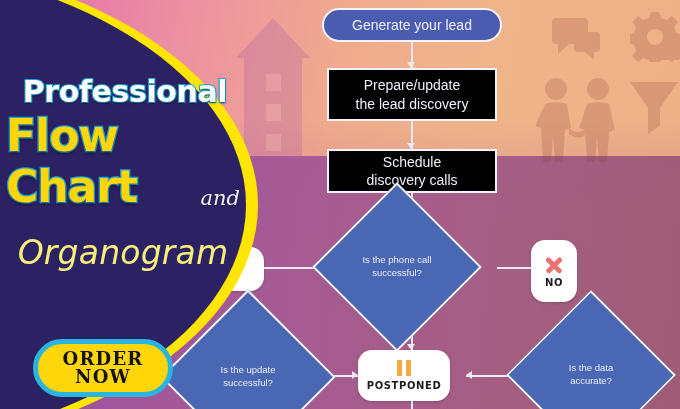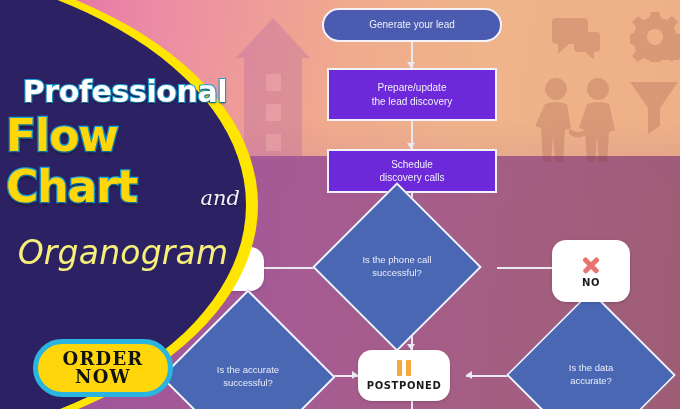--- a/index.html
+++ b/index.html
@@ -175,30 +175,30 @@
   
   .node {
     position: absolute;
     box-sizing: border-box;
     display: flex;
     align-items: center;
     justify-content: center;
     text-align: center;
     color: #eef0fb;
     font-family: "Liberation Sans", sans-serif;
-    font-size: 10px;
+    font-size: 14px;
     line-height: 1.32;
     border: 2px solid #f4f2fa;
     cursor: pointer;
   }
   .node.pill {
     background: #4a5bb0;
     border-radius: 22px;
   }
-  .node.rect { background: #6d28d9; }
+  .node.rect { background: #000000; }
 
   .diamond {
     position: absolute;
     cursor: pointer;
   }
   .diamond .dshape {
     position: absolute; inset: 0;
     background: #4a67b4;
     border: 2px solid #f4f2fa;
     box-sizing: border-box;
@@ -377,37 +377,37 @@
           <span>Is the phone call</span><br>
           <span>successful?</span>
         </span>
       </div>
     </div>
 
     <div class="diamond" style="left:186px; top:315px; width:124px; height:124px;">
       <div class="dshape"></div>
       <div class="dtext">
         <span>
-          <span>Is the accurate</span><br>
+          <span>Is the update</span><br>
           <span>successful?</span>
         </span>
       </div>
     </div>
 
     <div class="diamond" style="left:516px; top:315px; width:150px; height:120px;">
       <div class="dshape" style="transform:rotate(45deg) scale(0.80,1.0);"></div>
       <div class="dtext">
         <span>
           <span>Is the data</span><br>
           <span>accurate?</span>
         </span>
       </div>
     </div>
 
-    <div class="card" style="left:552px; top:240px; width:78px; height:62px;">
+    <div class="card" style="left:531px; top:240px; width:46px; height:62px;">
       <div class="x-ico">
           <i></i>
           <i></i>
         </div>
       <div class="lbl">NO</div>
     </div>
 
     <div class="card" style="left:358px; top:350px; width:92px; height:51px;">
       <div class="pause-ico">
           <i></i>

